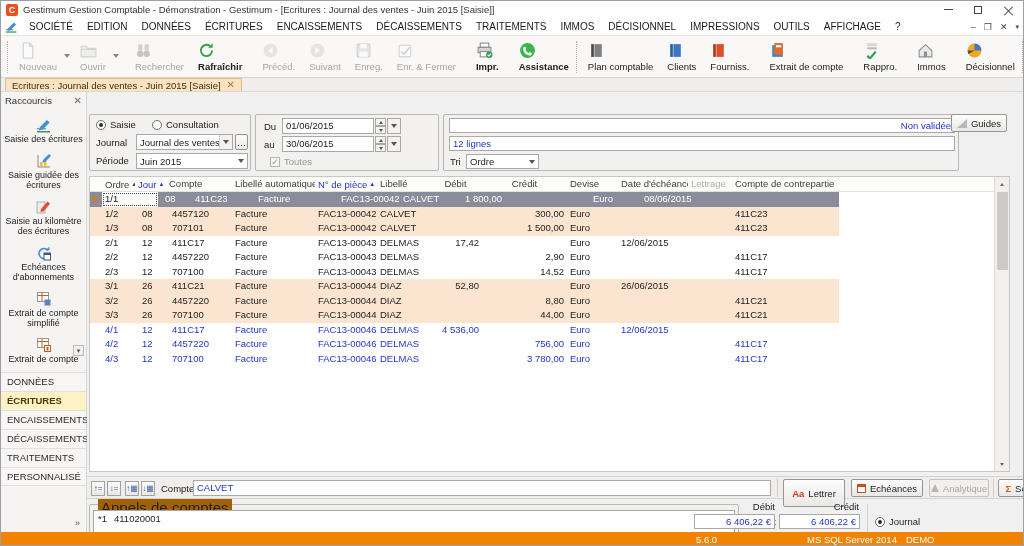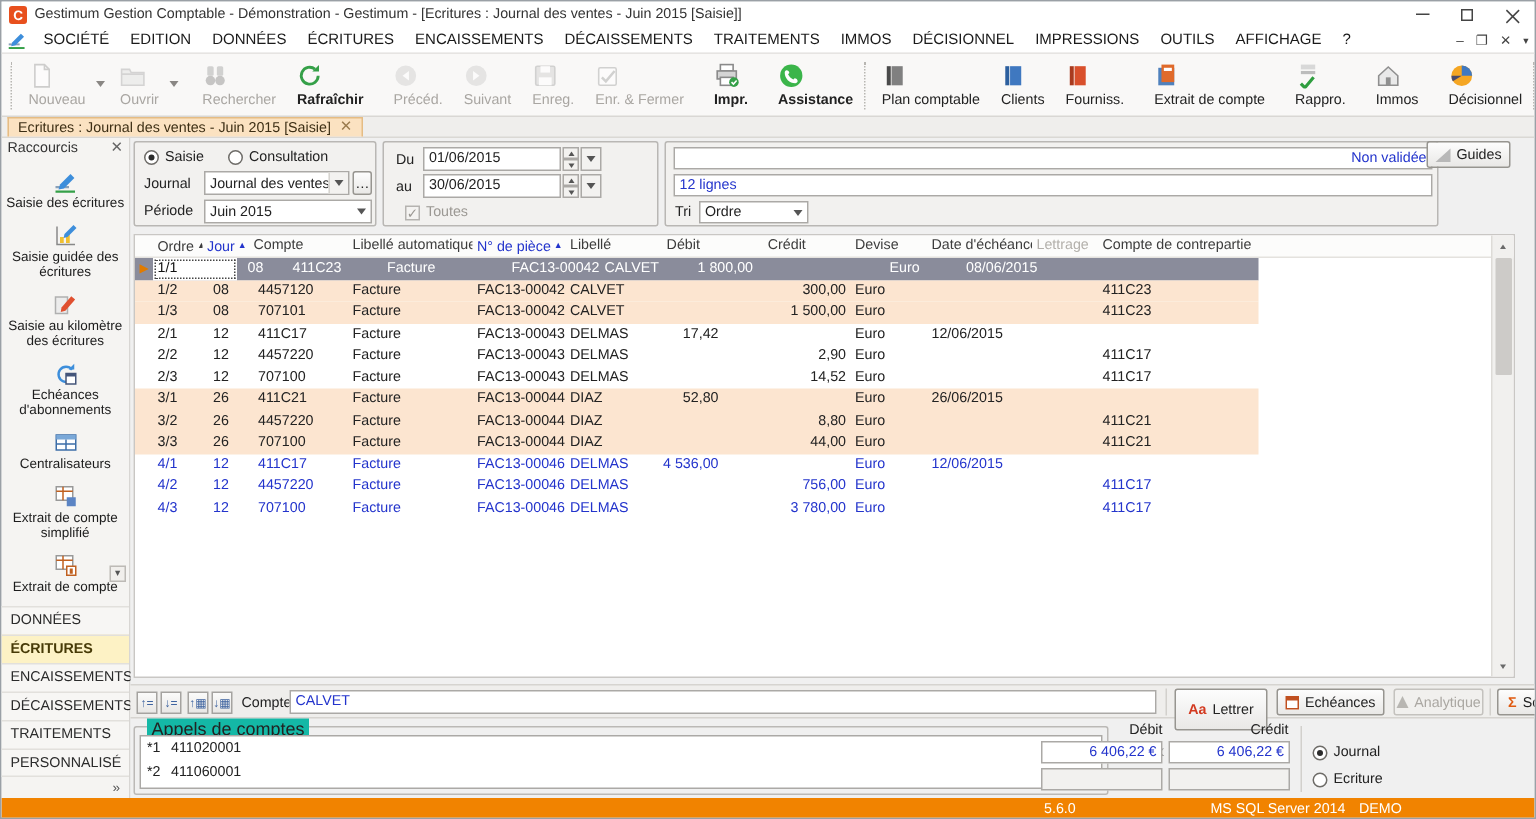--- a/index.html
+++ b/index.html
@@ -53,21 +53,21 @@
   .scicon svg { width:16px; height:16px; display:block; }
   .sclabel { font-size:9px; line-height:10px; color:#1c1c1c; padding:1px 2px 0; }
   .scdrop { position:absolute; right:2px; bottom:8px; width:11px; height:11px; border:1px solid #bdbab6; background:#f1efec; font-size:7px; color:#555; line-height:10px; text-align:center; }
   .sections { margin-top:8px; }
   .section { height:19px; line-height:18px; padding-left:6px; border-top:1px solid #e2e0dc; font-size:9.5px; color:#2b2b2b; background:#f7f6f4; }
   .section.active { background:#fdf2c5; color:#473a07; font-weight:bold; }
   .sections .section:last-child { border-bottom:1px solid #e2e0dc; }
   .sbfoot { margin-top:auto; display:flex; justify-content:flex-end; padding:2px 6px 4px; color:#555; font-size:9px; }
 
   
-  .content { position:relative; flex:1; background:#f0f0f0; }
+  .content { position:relative; flex:1; background:#f0f0f0;margin-top:20px; }
   .gbox { position:absolute; border:1px solid #b9b7b4; background:#f2f1ef; border-radius:2px; }
   .flabel { position:absolute; font-size:9.5px; color:#222; white-space:nowrap; }
   .field { position:absolute; background:#fff; border:1px solid #aba9a6; font-size:9.5px; padding:1px 3px; white-space:nowrap; overflow:hidden; }
   .blue { color:#2334cc; }
   .combo { position:absolute; background:#fff; border:1px solid #aba9a6; font-size:9.5px; display:flex; align-items:center; }
   .combo .cv { flex:1; padding-left:3px; white-space:nowrap; overflow:hidden; }
   .carrow { width:13px; align-self:stretch; display:flex; align-items:center; justify-content:center; border-left:1px solid #d6d4d0; background:#f3f2f0; }
   .tri-dn { width:0; height:0; border-left:3.5px solid transparent; border-right:3.5px solid transparent; border-top:4px solid #555; }
   .radio { display:inline-flex; align-items:center; gap:4px; font-size:9.5px; color:#222; }
   .rdot { width:10px; height:10px; border-radius:50%; border:1px solid #6e6c68; background:#fff; position:relative; }
@@ -102,21 +102,21 @@
   .varrow { height:14px; display:flex; align-items:center; justify-content:center; width:100%; }
   .vthumb { width:11px; height:78px; background:#cdcbc8; border-radius:1px; margin-top:1px; }
   .vscroll .sp { flex:1; }
 
   
   .navstrip { position:absolute; left:0; top:364px; width:100%; height:23px; background:#efeeec; border-top:1px solid #d6d4d0; border-bottom:1px solid #d6d4d0; }
   .sqbtn { position:absolute; top:4px; width:14px; height:15px; border:1px solid #a5a3a0; background:linear-gradient(#fbfbfa,#e8e7e5); font-size:8px; color:#3f64a0; display:flex; align-items:center; justify-content:center; }
 
   
   .appelsbox { position:absolute; left:2px; top:392px; width:650px; height:46px; border:1px solid #bbb9b6; border-radius:2px; }
-  .appelstitle { position:absolute; left:8px; top:-6px; background:#14b8a6; padding:0 3px; font-size:12px; color:#222; }
+  .appelstitle { position:absolute; left:8px; top:-6px; background:#a16207; padding:0 3px; font-size:15px; color:#222; }
   .appelslist { position:absolute; left:3px; right:3px; top:5px; bottom:3px; background:#fff; border:1px solid #aba9a6; font-size:9.5px; }
   .appelrow { display:flex; height:16px; line-height:16px; }
   .appelrow .k { width:20px; padding-left:4px; }
   .totlabel { position:absolute; font-size:9.5px; color:#222; }
   .tothead { position:absolute; font-size:9.5px; color:#222; text-align:right; width:80px; }
   .totfield { position:absolute; width:81px; height:15px; background:#fff; border:1px solid #aba9a6; font-size:9.5px; text-align:right; padding:1px 3px; }
   .totfield.empty { background:#f2f1ef; }
 
   
   .statusbar { position:absolute; left:0; top:531px; width:100%; height:15px; background:#f18300; color:#fff; font-size:9.5px; }
@@ -414,30 +414,20 @@
               <path d="M13.5 1.5v3.8h-3.8z" fill="#3d8edb"></path>
               <rect x="8" y="8" width="6.5" height="7" fill="#fff" stroke="#44557a"></rect>
               <rect x="8" y="8" width="6.5" height="2" fill="#44557a"></rect>
             </svg>
           </span>
         <span class="sclabel">Echéances d'abonnements</span>
       </div>
       <div class="sc">
         <span class="scicon">
             <svg viewBox="0 0 16 16">
-              <rect x="1.5" y="3" width="13" height="10" fill="#fff" stroke="#3d6ea8"></rect>
-              <rect x="1.5" y="3" width="13" height="3" fill="#7aa8d8"></rect>
-              <path d="M1.5 9h13M8 6v7" stroke="#3d6ea8"></path>
-            </svg>
-          </span>
-        <span class="sclabel">Centralisateurs</span>
-      </div>
-      <div class="sc">
-        <span class="scicon">
-            <svg viewBox="0 0 16 16">
               <rect x="1.5" y="1.5" width="11" height="9" fill="#fff" stroke="#999"></rect>
               <path d="M1.5 4.5h11M6 1.5v9" stroke="#c06020"></path>
               <rect x="8.5" y="8.5" width="6" height="6" fill="#5b84c4"></rect>
             </svg>
           </span>
         <span class="sclabel">Extrait de compte simplifié</span>
       </div>
       <div class="sc">
         <span class="scicon">
             <svg viewBox="0 0 16 16">

